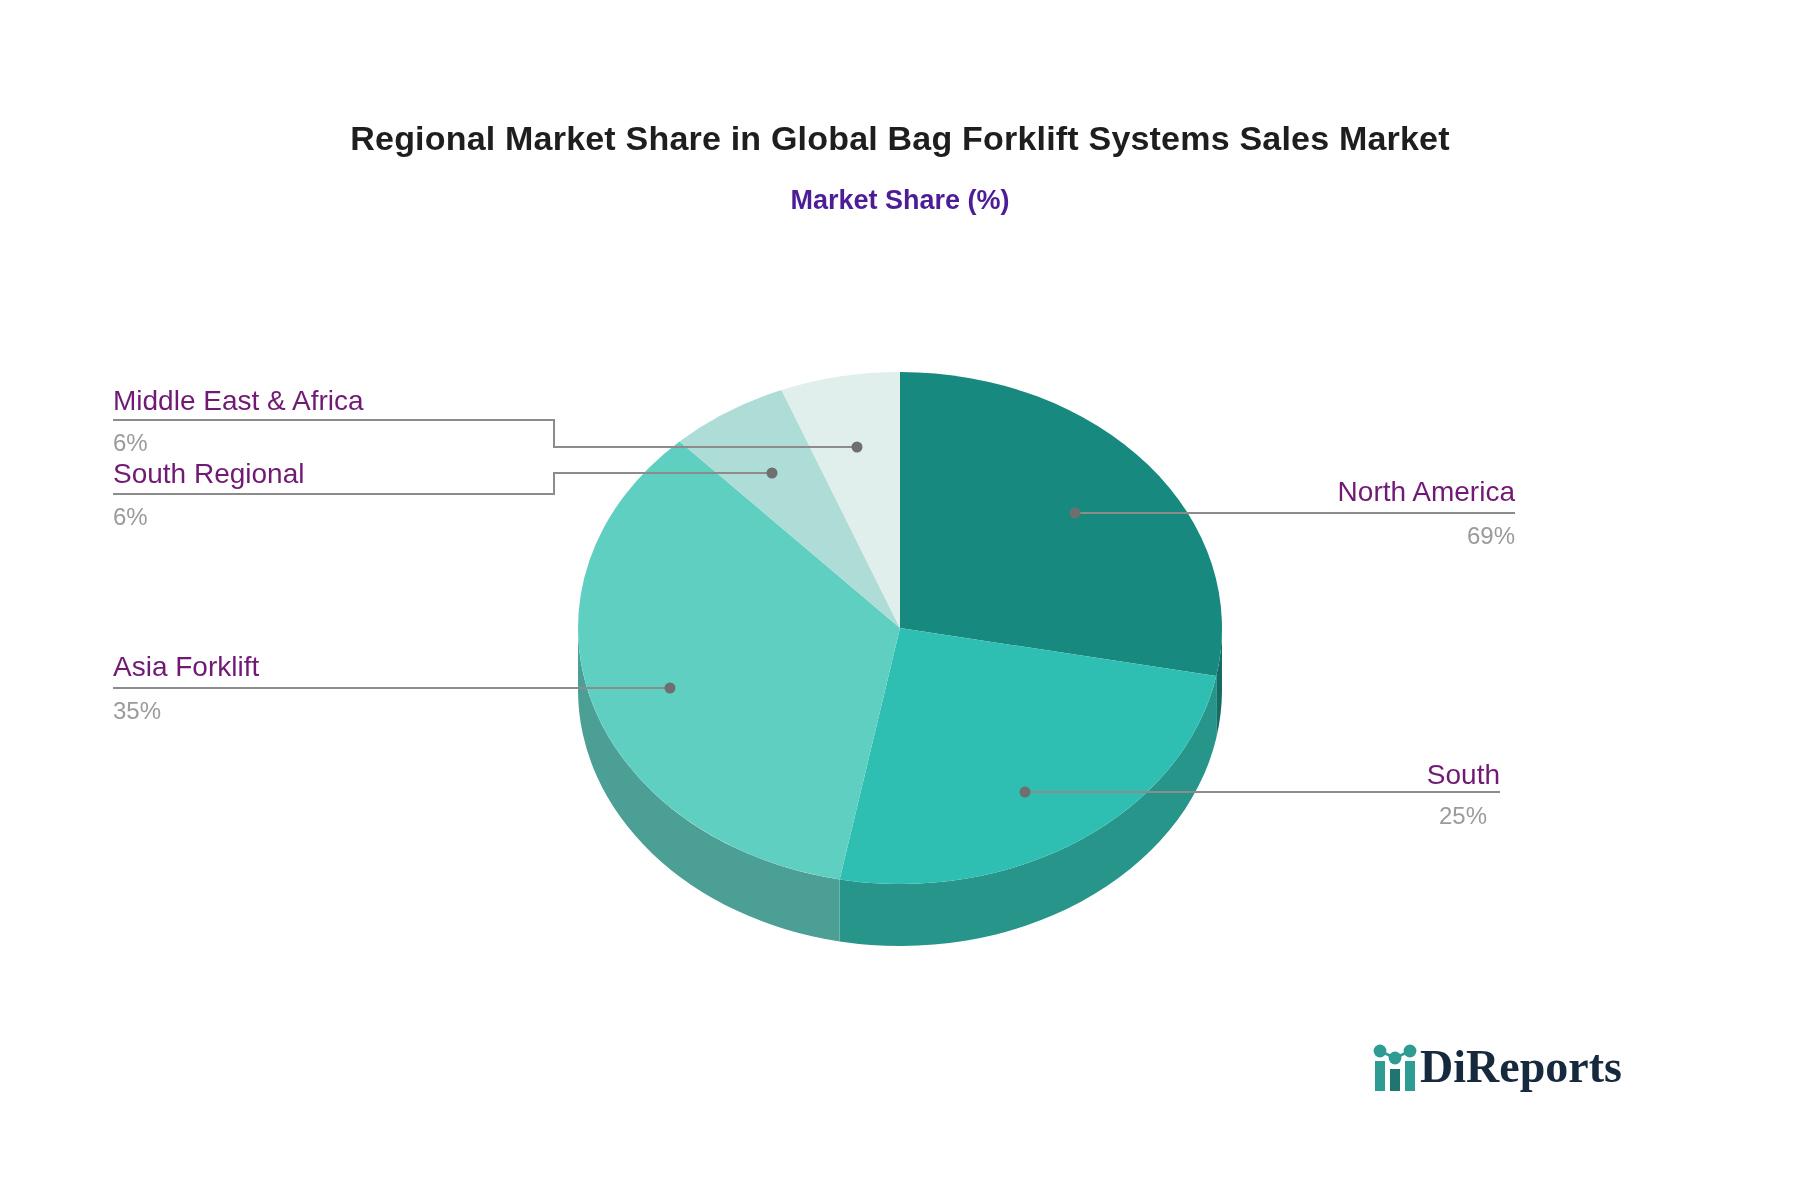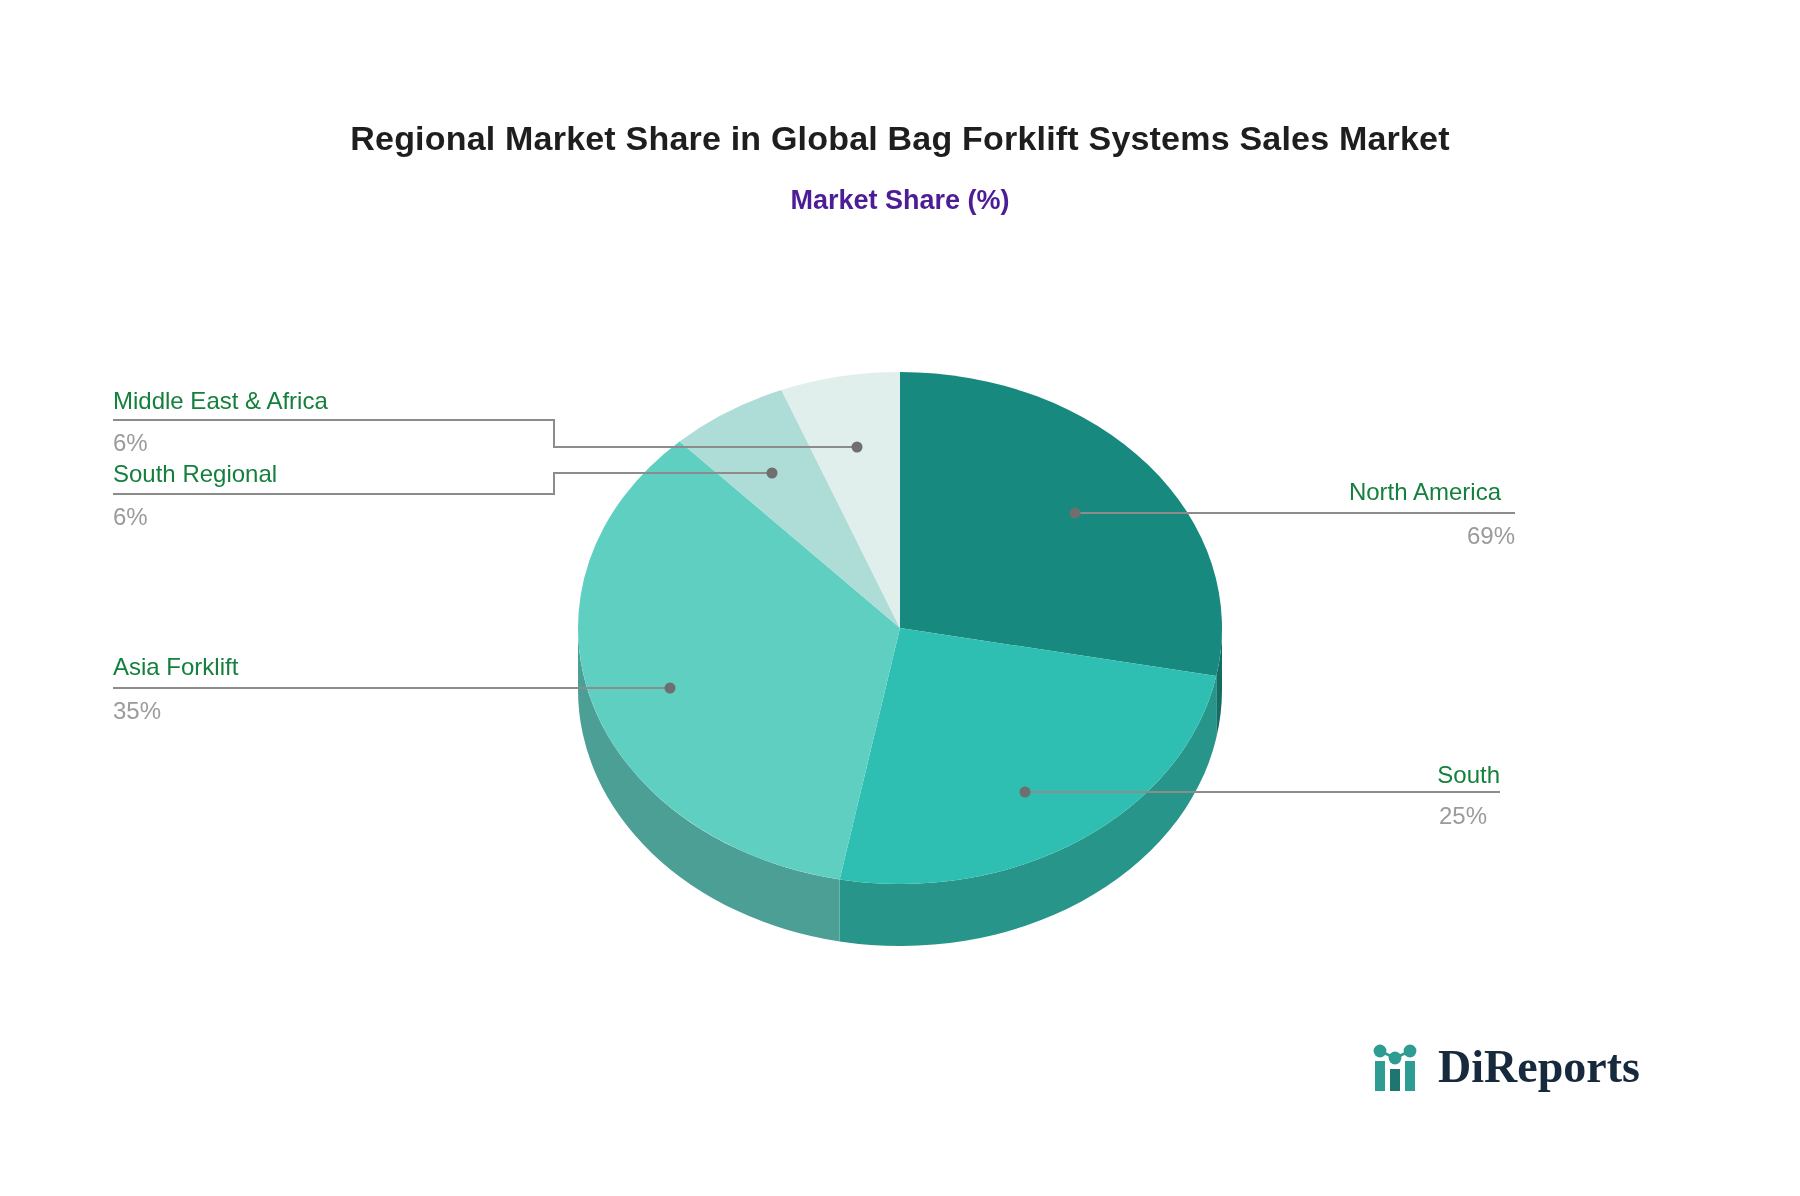--- a/index.html
+++ b/index.html
@@ -10,29 +10,29 @@
   .chart-title{
     position:absolute;left:0;right:0;top:119px;text-align:center;
     font-size:34px;font-weight:bold;color:#1e1e1e;letter-spacing:.2px;
   }
   .chart-subtitle{
     position:absolute;left:0;right:0;top:185px;text-align:center;
     font-size:27px;font-weight:bold;color:#4c1d95;
   }
   #pie-svg{position:absolute;left:0;top:0;}
   .cat-label{
-    position:absolute;font-size:24px;line-height:28px;color:#15803d;white-space:nowrap;
+    position:absolute;font-size:28px;line-height:28px;color:#701a75;white-space:nowrap;
   }
   .pct-label{
     position:absolute;font-size:24px;line-height:28px;color:#9b9b9b;white-space:nowrap;
   }
   .align-right{text-align:right;}
   .logo{
     position:absolute;left:1372px;top:1036px;height:62px;
-    display:flex;align-items:center;gap:20px;
+    display:flex;align-items:center;gap:2px;
   }
   .logo-text{
     font-family:"Liberation Serif",serif;font-size:46px;font-weight:600;
     color:#16293d;line-height:56px;
   }
 </style>
 </head>
 <body>
 
 <div class="stage">
@@ -63,21 +63,21 @@
 
   <div class="cat-label" style="left:113px;top:387px">Middle East &amp; Africa</div>
   <div class="pct-label" style="left:113px;top:429px">6%</div>
 
   <div class="cat-label" style="left:113px;top:460px">South Regional</div>
   <div class="pct-label" style="left:113px;top:503px">6%</div>
 
   <div class="cat-label" style="left:113px;top:653px">Asia Forklift</div>
   <div class="pct-label" style="left:113px;top:697px">35%</div>
 
-  <div class="cat-label align-right" style="right:299px;top:478px">North America</div>
+  <div class="cat-label align-right" style="right:285px;top:478px">North America</div>
   <div class="pct-label align-right" style="right:285px;top:522px">69%</div>
 
   <div class="cat-label align-right" style="right:300px;top:761px">South</div>
   <div class="pct-label align-right" style="right:313px;top:802px">25%</div>
 
   <div class="logo">
     <svg width="46" height="48" viewBox="0 0 46 48">
       <line x1="8" y1="8" x2="23" y2="15" stroke="#2E9C92" stroke-width="2.6"></line>
       <line x1="23" y1="15" x2="38" y2="8" stroke="#2E9C92" stroke-width="2.6"></line>
       <circle cx="8" cy="8" r="6.4" fill="#2E9C92"></circle>

